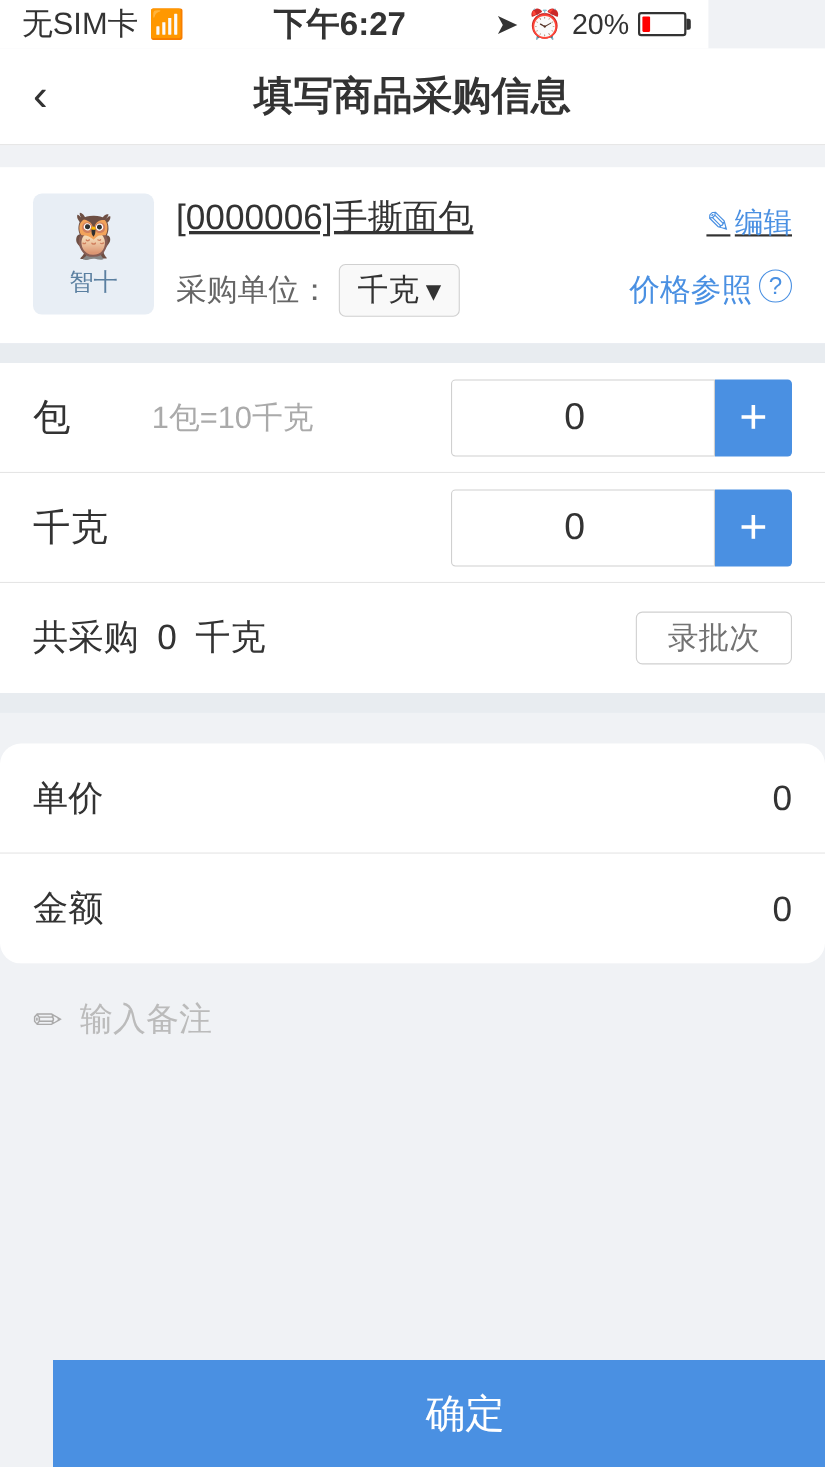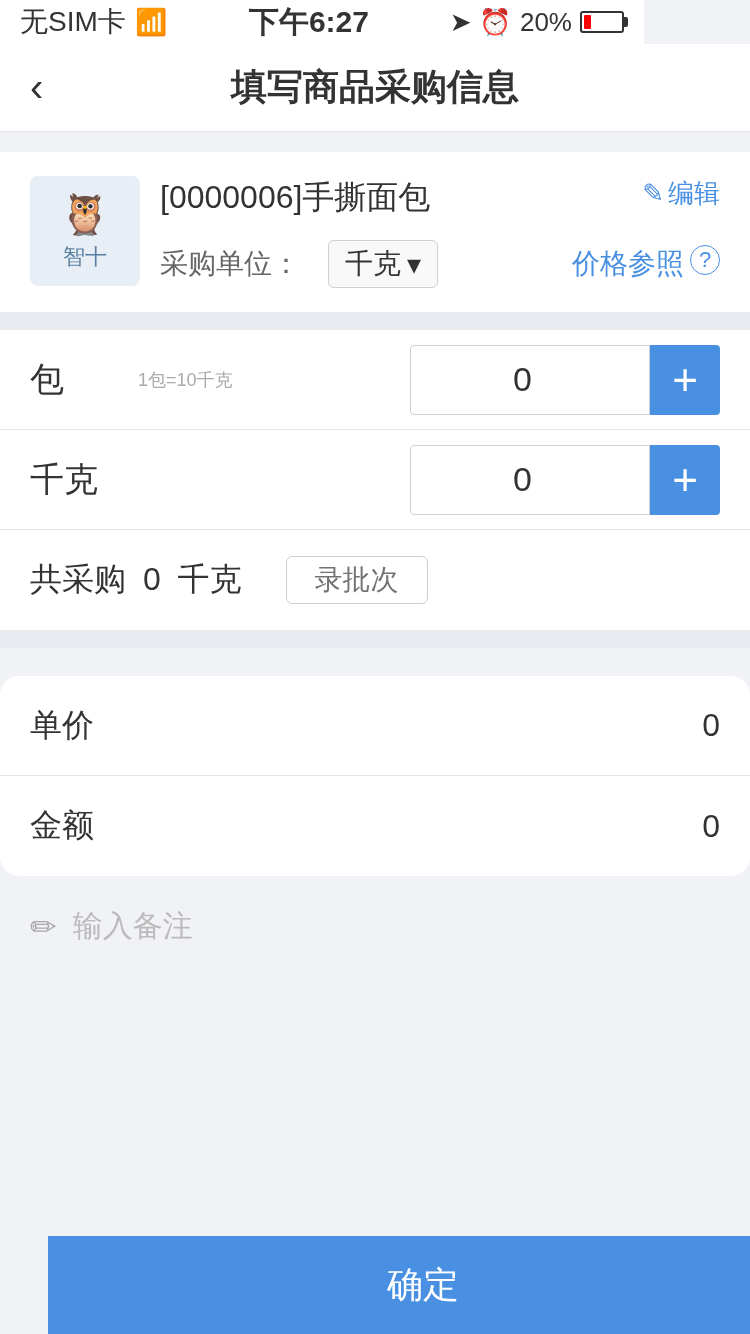--- a/index.html
+++ b/index.html
@@ -97,22 +97,23 @@
       font-size: 22px;
       color: #5a7fa0;
       margin-top: 4px;
     }
     .product-info {
       flex: 1;
     }
     .product-name-row {
       display: flex;
       justify-content: space-between;
-      align-items: flex-start;
+      align-items: flex-end;
       margin-bottom: 20px;
+      text-decoration: underline;
     }
     .product-name {
       font-size: 32px;
       font-weight: 500;
       color: #333;
     }
     .edit-btn {
       font-size: 26px;
       color: #4a90e2;
       display: flex;
@@ -122,21 +123,21 @@
     .product-unit-row {
       display: flex;
       justify-content: space-between;
       align-items: center;
     }
     .unit-label {
       font-size: 28px;
       color: #666;
       display: flex;
       align-items: center;
-      gap: 28px;
+      gap: 8px;
     }
     .unit-select {
       border: 1px solid #d0d0d0;
       border-radius: 6px;
       padding: 4px 16px;
       font-size: 28px;
       color: #333;
       display: flex;
       align-items: center;
       gap: 6px;
@@ -165,21 +166,21 @@
       padding: 0 30px;
       height: 100px;
       border-bottom: 1px solid #e5e5e5;
     }
     .input-label {
       font-size: 34px;
       color: #333;
       min-width: 100px;
     }
     .input-sublabel {
-      font-size: 18px;
+      font-size: 28px;
       color: #aaa;
       margin-left: 8px;
       flex: 1;
     }
     .input-field-wrap {
       display: flex;
       align-items: center;
       gap: 0;
       margin-left: auto;
     }
@@ -205,20 +206,21 @@
       align-items: center;
       justify-content: center;
       cursor: pointer;
       flex-shrink: 0;
     }
 
     
     .total-row {
       display: flex;
       align-items: center;
+      justify-content: space-between;
       padding: 0 30px;
       height: 100px;
       background: #fff;
       gap: 44px;
     }
     .total-text {
       font-size: 32px;
       color: #333;
     }
     .batch-btn {

